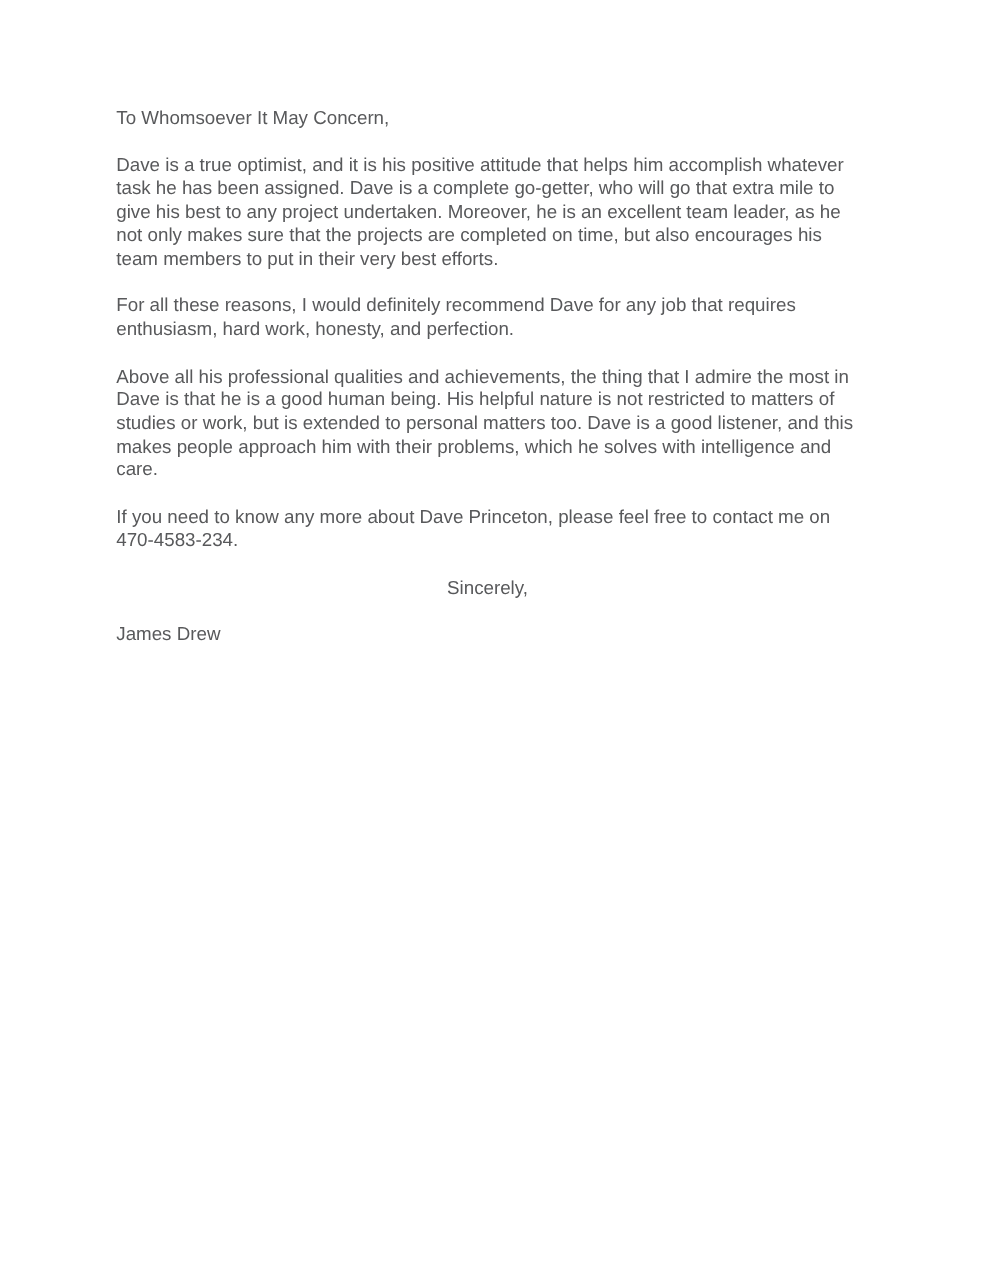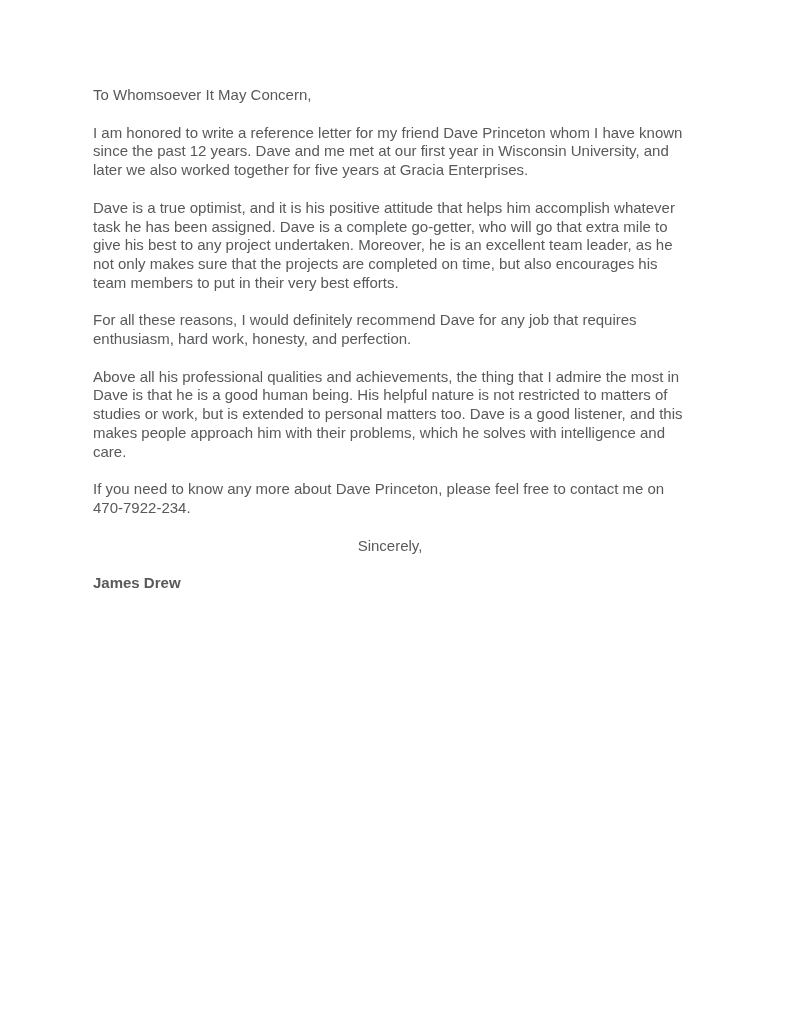--- a/index.html
+++ b/index.html
@@ -25,30 +25,28 @@
   }
   .letter p {
     margin: 0 0 19px 0;
   }
   .letter p.closing {
     margin-bottom: 19px;
     text-align: center;
   }
   .letter p.signature {
     margin-bottom: 10px;
-    font-weight: bold;
   }
 </style>
 </head>
 <body>
 
 <div class="page">
   <div class="letter">
     <p>To Whomsoever It May Concern,</p>
-    <p>I am honored to write a reference letter for my friend Dave Princeton whom I have known since the past 12 years. Dave and me met at our first year in Wisconsin University, and later we also worked together for five years at Gracia Enterprises.</p>
     <p>Dave is a true optimist, and it is his positive attitude that helps him accomplish whatever task he has been assigned. Dave is a complete go-getter, who will go that extra mile to give his best to any project undertaken. Moreover, he is an excellent team leader, as he not only makes sure that the projects are completed on time, but also encourages his team members to put in their very best efforts.</p>
     <p>For all these reasons, I would definitely recommend Dave for any job that requires enthusiasm, hard work, honesty, and perfection.</p>
     <p>Above all his professional qualities and achievements, the thing that I admire the most in Dave is that he is a good human being. His helpful nature is not restricted to matters of studies or work, but is extended to personal matters too. Dave is a good listener, and this makes people approach him with their problems, which he solves with intelligence and care.</p>
-    <p>If you need to know any more about Dave Princeton, please feel free to contact me on 470-7922-234.</p>
+    <p>If you need to know any more about Dave Princeton, please feel free to contact me on 470-4583-234.</p>
     <p class="closing">Sincerely,</p>
     <p class="signature">James Drew</p>
   </div>
 </div>
 
 </body></html>

